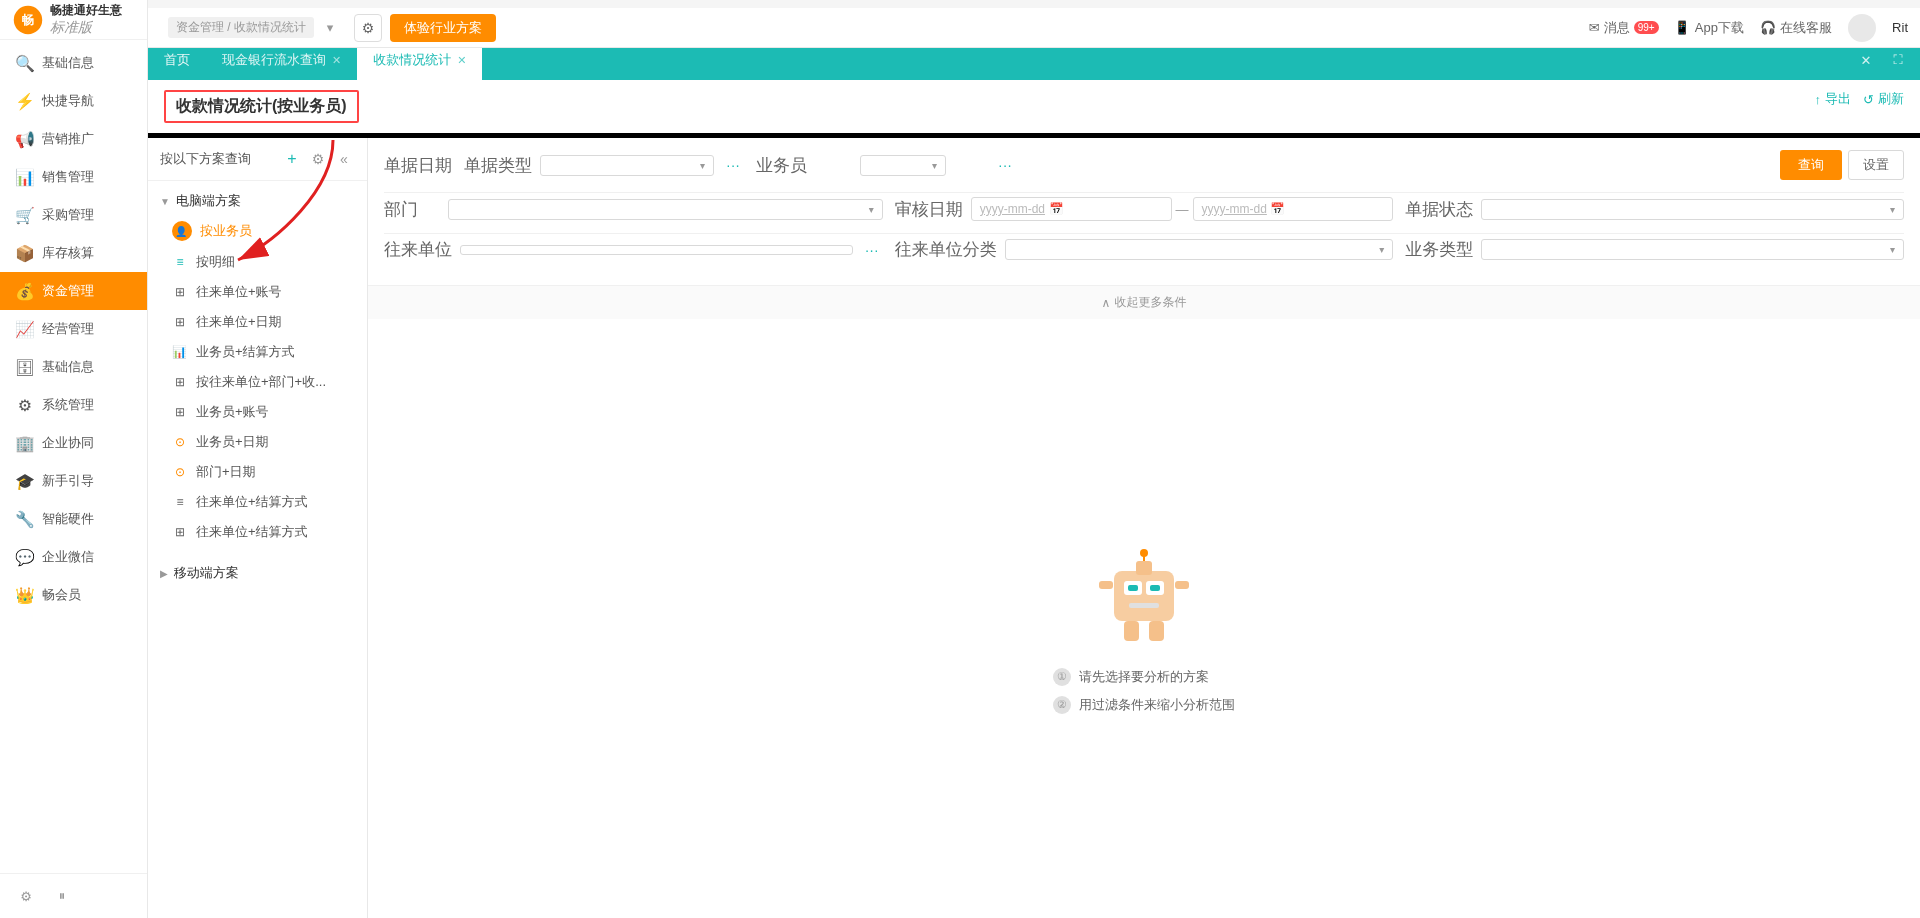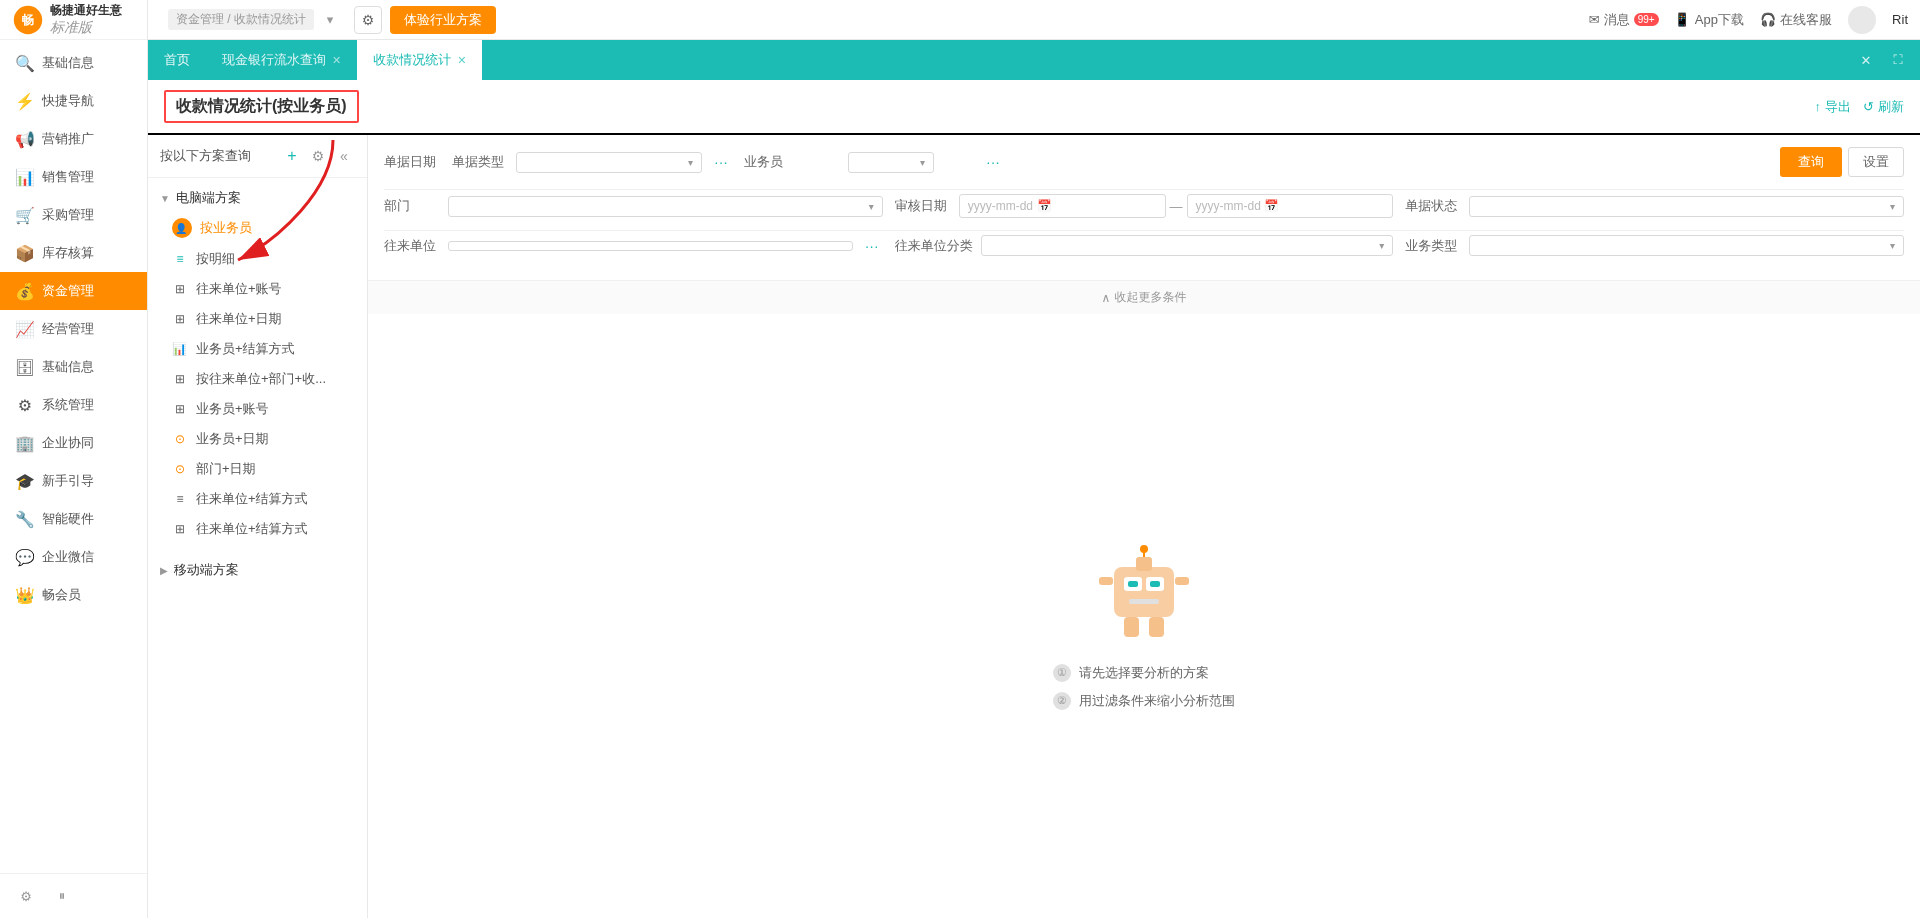--- a/index.html
+++ b/index.html
@@ -7,21 +7,21 @@
 
     
     .top-header {
       height: 40px;
       background: #fff;
       display: flex;
       align-items: center;
       padding: 0 12px;
       border-bottom: 1px solid #e8e8e8;
       position: fixed;
-      top: 0; left: 0; right: 0;
+      top: 8px; left: 0; right: 0;
       z-index: 100;
     }
     .header-nav {
       flex: 1;
       display: flex;
       align-items: center;
       gap: 8px;
       padding: 0 8px;
     }
     .header-breadcrumb {
@@ -188,23 +188,23 @@
       top: 80px; left: 148px; right: 0; bottom: 0;
       background: #f5f5f5;
       overflow: hidden;
     }
 
     
     .page-header {
       background: #fff;
       padding: 10px 16px;
       display: flex;
-      align-items: center;
+      align-items: flex-start;
       justify-content: space-between;
-      border-bottom: 2px solid #000000;
+      border-bottom: 5px solid #000000;
     }
     .page-title-box {
       border: 2px solid #ff4444;
       padding: 4px 10px;
       border-radius: 2px;
     }
     .page-title {
       font-size: 16px;
       font-weight: bold;
       color: #333;
@@ -298,21 +298,21 @@
       display: flex;
       align-items: center;
       gap: 12px;
       margin-bottom: 12px;
     }
     .filter-item {
       display: flex; align-items: center; gap: 8px;
       flex: 1;
     }
     .filter-label {
-      font-size: 13px;
+      font-size: 17px;
       color: #666;
       white-space: nowrap;
       min-width: 56px;
     }
     .filter-date-group {
       display: flex;
       align-items: center;
       gap: 6px;
       flex: 1;
     }
@@ -345,21 +345,21 @@
     .filter-select-arrow { color: #999; font-size: 10px; }
 
     .filter-date-input {
       display: flex; align-items: center; gap: 4px;
       border: 1px solid #d9d9d9;
       border-radius: 3px;
       padding: 4px 8px;
       background: #fff;
       flex: 1;
     }
-    .filter-date-placeholder { font-size: 12px; color: #bbb; }
+    .filter-date-placeholder { font-size: 12px; color: #bbb; text-decoration: underline; }
     .filter-date-icon { color: #999; font-size: 12px; }
     .query-btn {
       background: #ff8c00;
       color: white;
       border: none;
       padding: 5px 18px;
       border-radius: 3px;
       cursor: pointer;
       font-size: 13px;
     }

